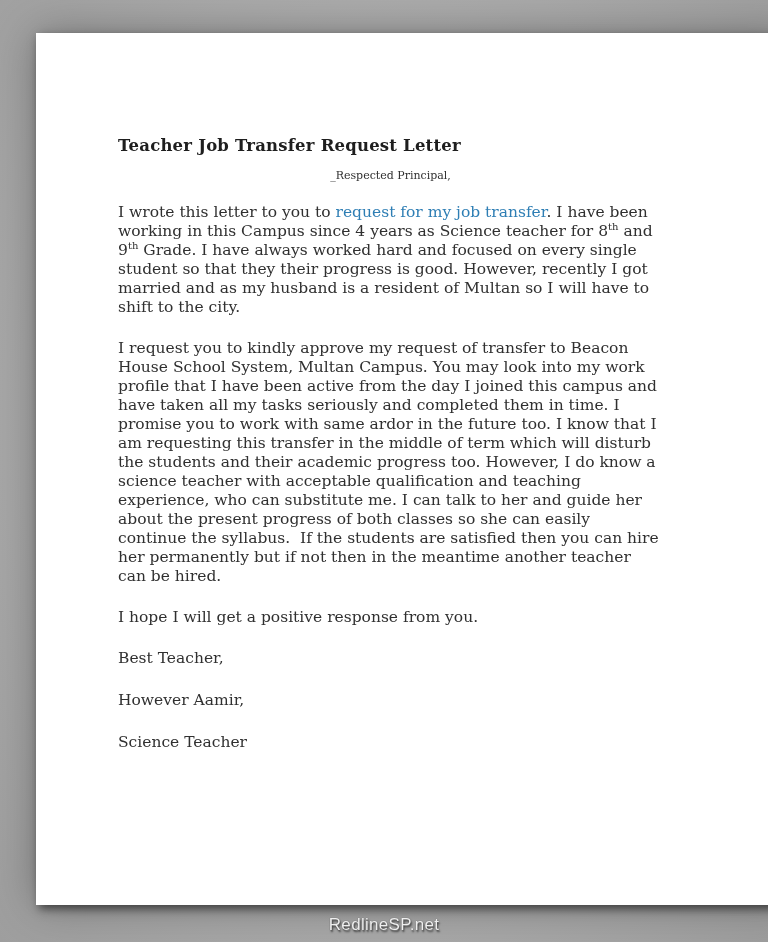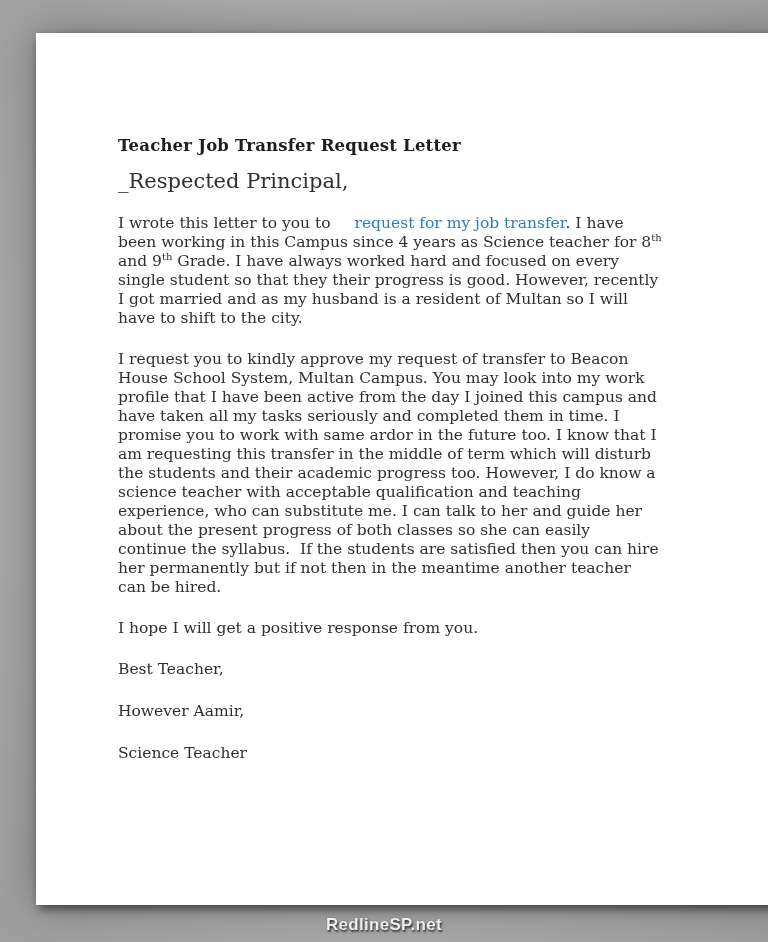--- a/index.html
+++ b/index.html
@@ -31,55 +31,55 @@
     color: #303030;
   }
   .doc-title {
     font-size: 16.5px;
     font-weight: bold;
     color: #1e1e1e;
     margin: 0 0 14px 0;
     letter-spacing: 0.2px;
   }
   .salutation {
-    font-size: 21px;
+    font-size: 11px;
     margin: 0 0 21px 0;
     white-space: pre-wrap;
+    text-align: center;
   }
   .para {
     font-size: 15.5px;
     line-height: 19px;
     margin: 0 0 22px 0;
     white-space: pre-wrap;
   }
   .closing-line {
     font-size: 15.5px;
     line-height: 19px;
     margin: 0 0 23px 0;
     white-space: pre-wrap;
   }
   .doc-link {
     color: #2e7eb4;
     text-decoration: none;
     cursor: pointer;
-    margin-left: 19px;
   }
   sup.ord {
     font-size: 10px;
     line-height: 0;
     vertical-align: super;
   }
   .watermark {
     position: absolute;
     left: 0;
     right: 0;
     bottom: 7px;
     text-align: center;
     font-family: "Liberation Sans", sans-serif;
-    font-weight: bold;
+    font-weight: normal;
     font-size: 17px;
     color: #efefef;
     text-shadow: 1px 2px 2px rgba(0,0,0,0.65), 0 0 1px rgba(0,0,0,0.5);
     letter-spacing: 0.3px;
   }
 </style>
 </head>
 <body>
 
 <div class="page">

